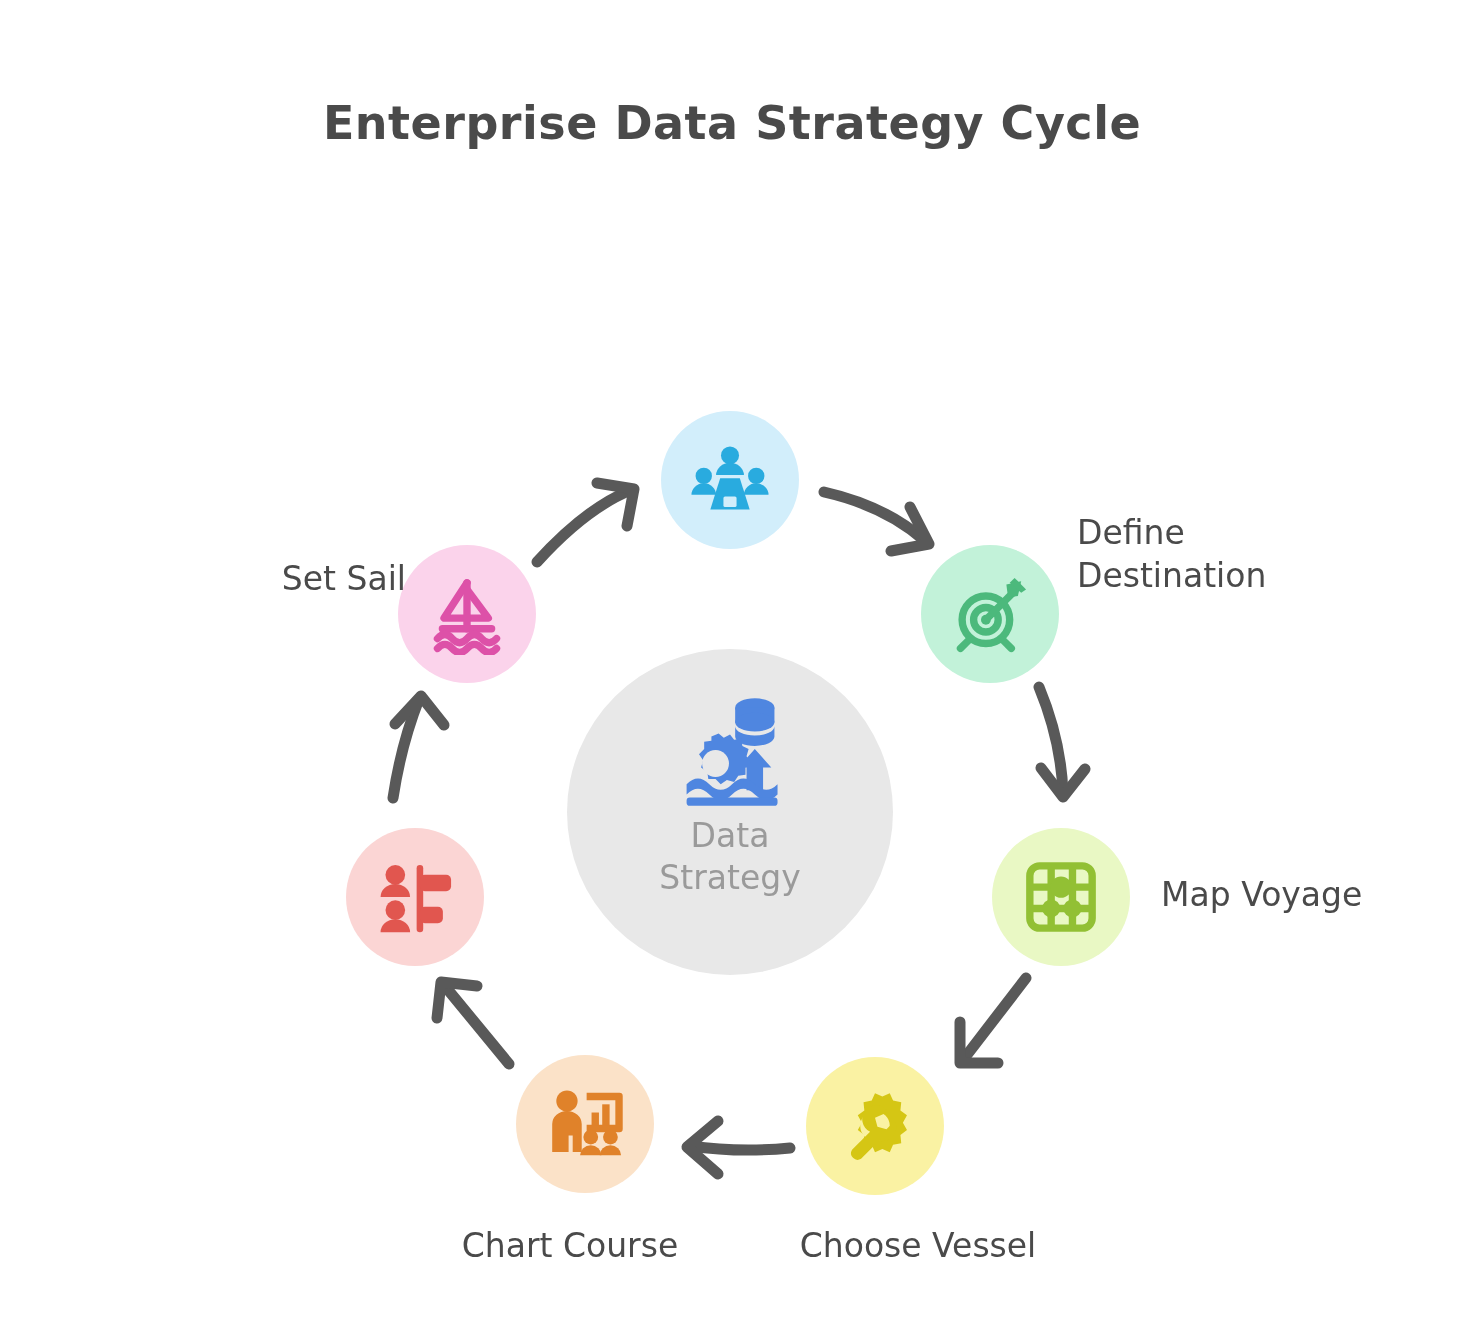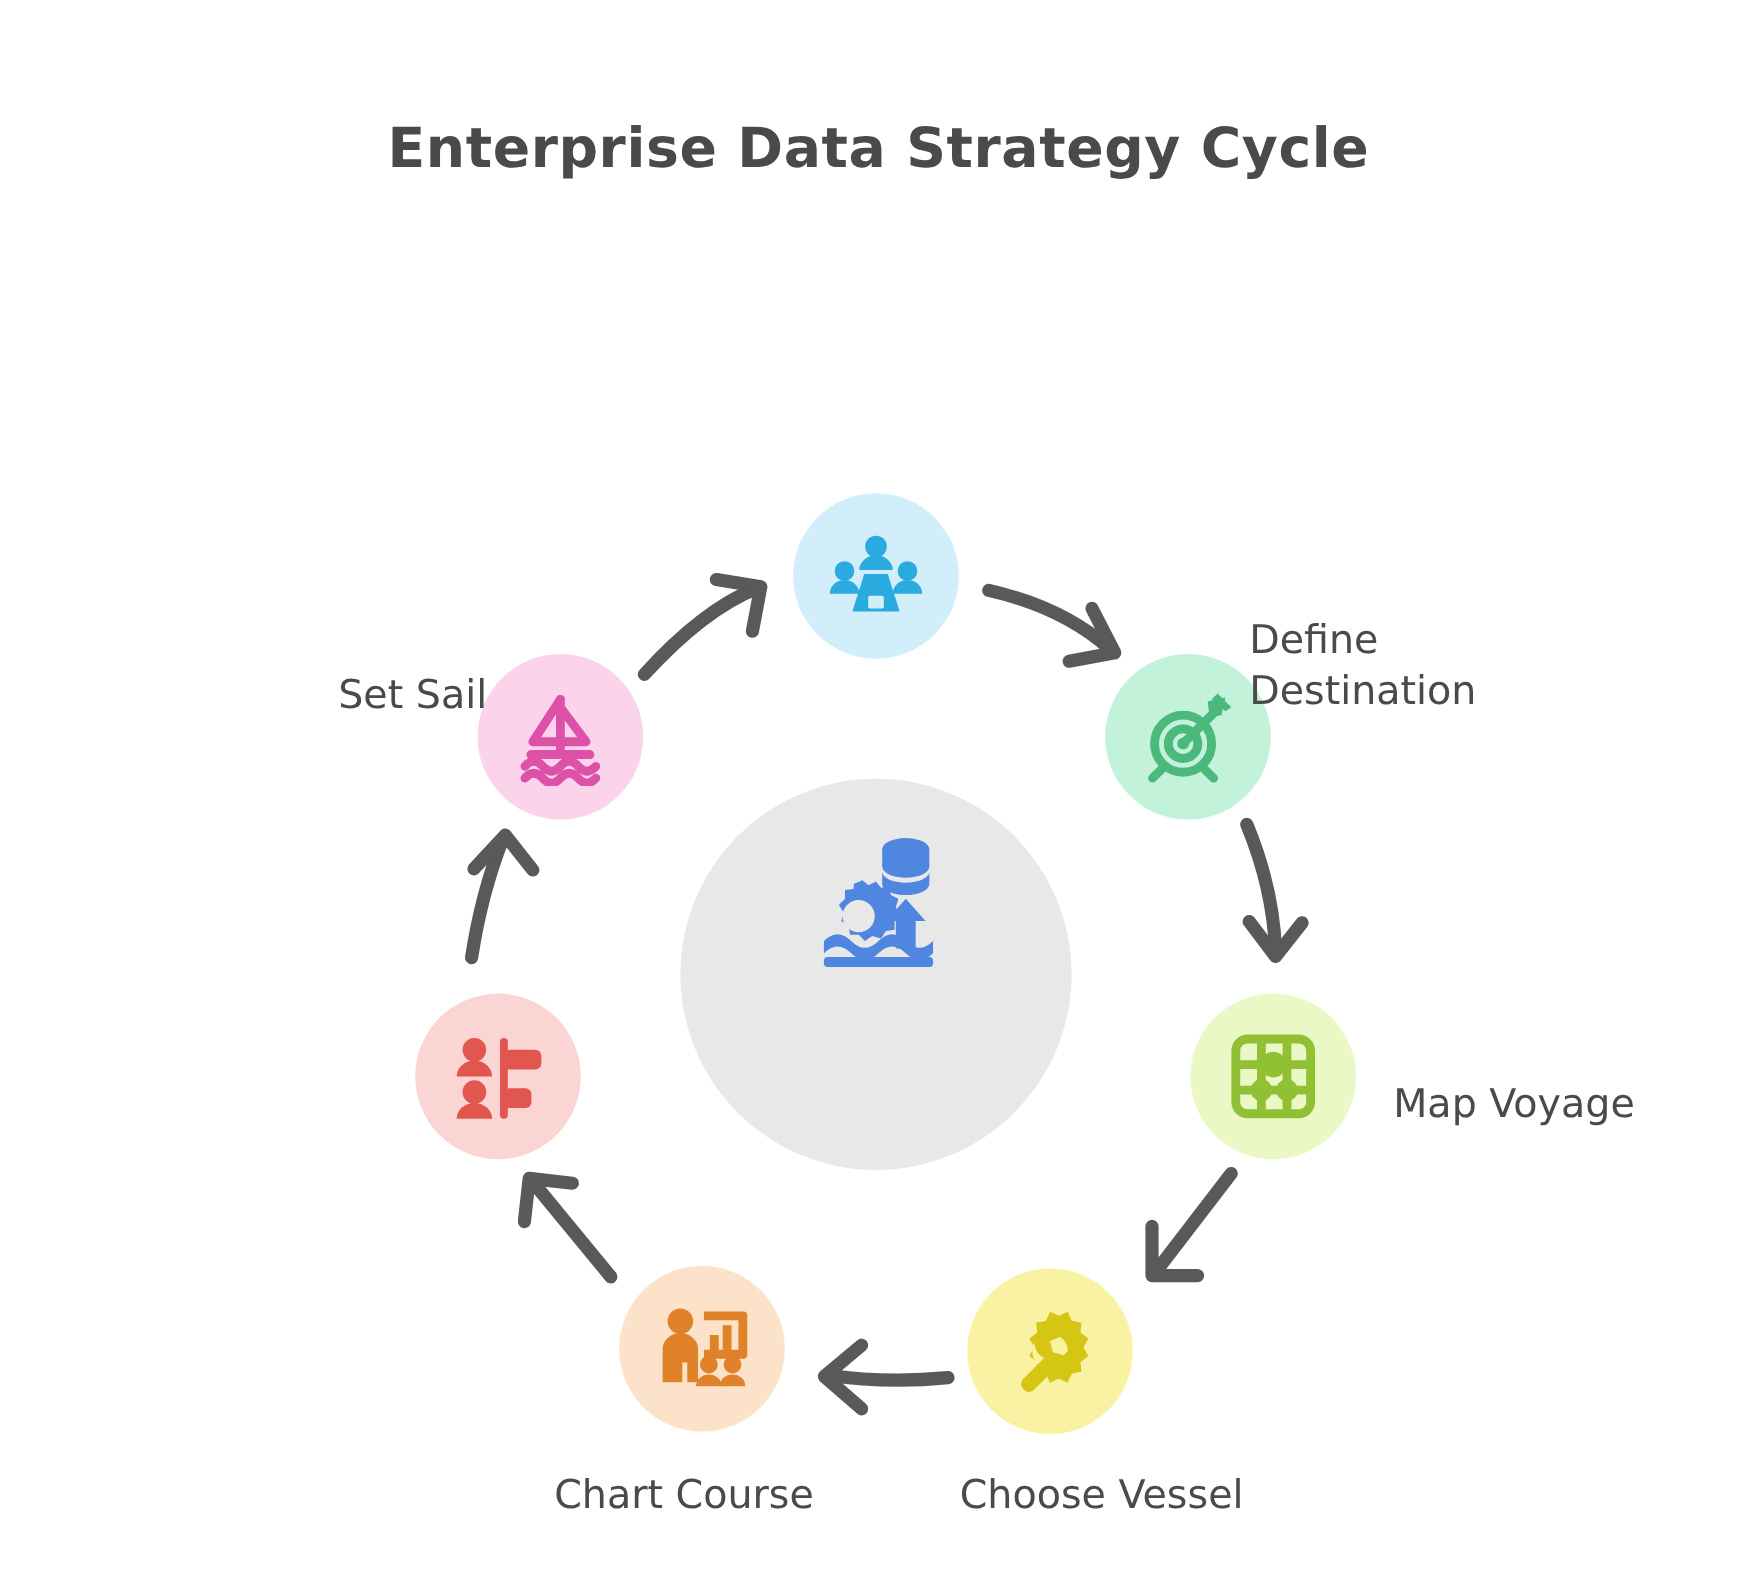--- a/index.html
+++ b/index.html
@@ -170,20 +170,22 @@
                  l7 -3 l5 4 l6 -3 l4 5 l7 -1 l1 7 l6 3 l-2 7 l4 6 l-5 5 l0 7 l-7 1
                  l-4 6 l-7 -2 l-6 4 l-5 -5 l-7 0 l-1 -7 l-6 -4 l2 -7 l-4 -6 l5 -5
                  l0 -7 l7 -1 Z"></path>
         <circle cx="46" cy="74" r="13" fill="#e8e8e8"></circle>
 
         <path d="M18 94 q11 -11 22 0 q11 11 22 0 q11 -11 22 0 q11 11 22 0 l0 10
                  q-11 11 -22 0 q-11 -11 -22 0 q-11 11 -22 0 q-11 -11 -22 0 Z"></path>
         <rect x="18" y="107" width="88" height="8" rx="3"></rect>
       </g>
     </svg>
+    <div id="hub-label">Data
+Strategy</div>
   </div>
 
   <div class="node" style="left:661px; top:411px; background:#d2eefb;">
     <svg viewBox="0 0 100 100">
       <g fill="#29abdf">
         <circle cx="50" cy="20" r="11"></circle>
         <path d="M33 44 a17 15 0 0 1 34 0 z"></path>
         <circle cx="18" cy="45" r="10"></circle>
         <path d="M3 68 a15 14 0 0 1 30 0 z"></path>
         <circle cx="82" cy="45" r="10"></circle>
@@ -203,37 +205,37 @@
         <path d="M66 82 L76 92" stroke-linecap="round"></path>
       </g>
       <circle cx="45" cy="57" r="6" fill="#4cb97c"></circle>
       <g stroke="#4cb97c" stroke-width="9" stroke-linecap="round" fill="none">
         <path d="M45 57 L80 22"></path>
       </g>
       <path d="M70 14 L88 10 L84 28 L72 30 Z" fill="#4cb97c"></path>
       <path d="M80 6 L94 20 L88 24 L74 12 Z" fill="#4cb97c"></path>
     </svg>
   </div>
-  <div class="node-label lbl-right" style="left:1041px; top:512px; width:310px;">Define
+  <div class="node-label lbl-right" style="left:1077px; top:512px; width:310px;">Define
 Destination</div>
 
   <div class="node" style="left:992px; top:828px; background:#e9f8c4;">
     <svg viewBox="0 0 100 100">
       <g stroke="#92c034" stroke-width="9" fill="none">
         <rect x="12" y="12" width="76" height="76" rx="12"></rect>
         <path d="M12 38 H88 M12 64 H88 M38 12 V88 M64 12 V88"></path>
       </g>
       <g fill="#92c034">
         <circle cx="50" cy="38" r="13"></circle>
         <circle cx="38" cy="64" r="11"></circle>
         <circle cx="64" cy="64" r="11"></circle>
       </g>
     </svg>
   </div>
-  <div class="node-label lbl-right" style="left:1161px; top:899px; width:300px;">Map Voyage</div>
+  <div class="node-label lbl-right" style="left:1161px; top:874px; width:300px;">Map Voyage</div>
 
   <div class="node" style="left:806px; top:1057px; background:#faf2a3;">
     <svg viewBox="0 0 100 100">
       <g fill="#d5c614">
         <path d="M50 10
                  l9 4 l9 -4 l4 9 l10 2 l-1 10 l8 6 l-5 9 l5 9 l-8 6 l1 10 l-10 2
                  l-4 9 l-9 -4 l-9 4 l-4 -9 l-10 -2 l1 -10 l-8 -6 l5 -9 l-5 -9 l8 -6
                  l-1 -10 l10 -2 Z"></path>
         <circle cx="50" cy="50" r="18" fill="#faf2a3"></circle>
       </g>

